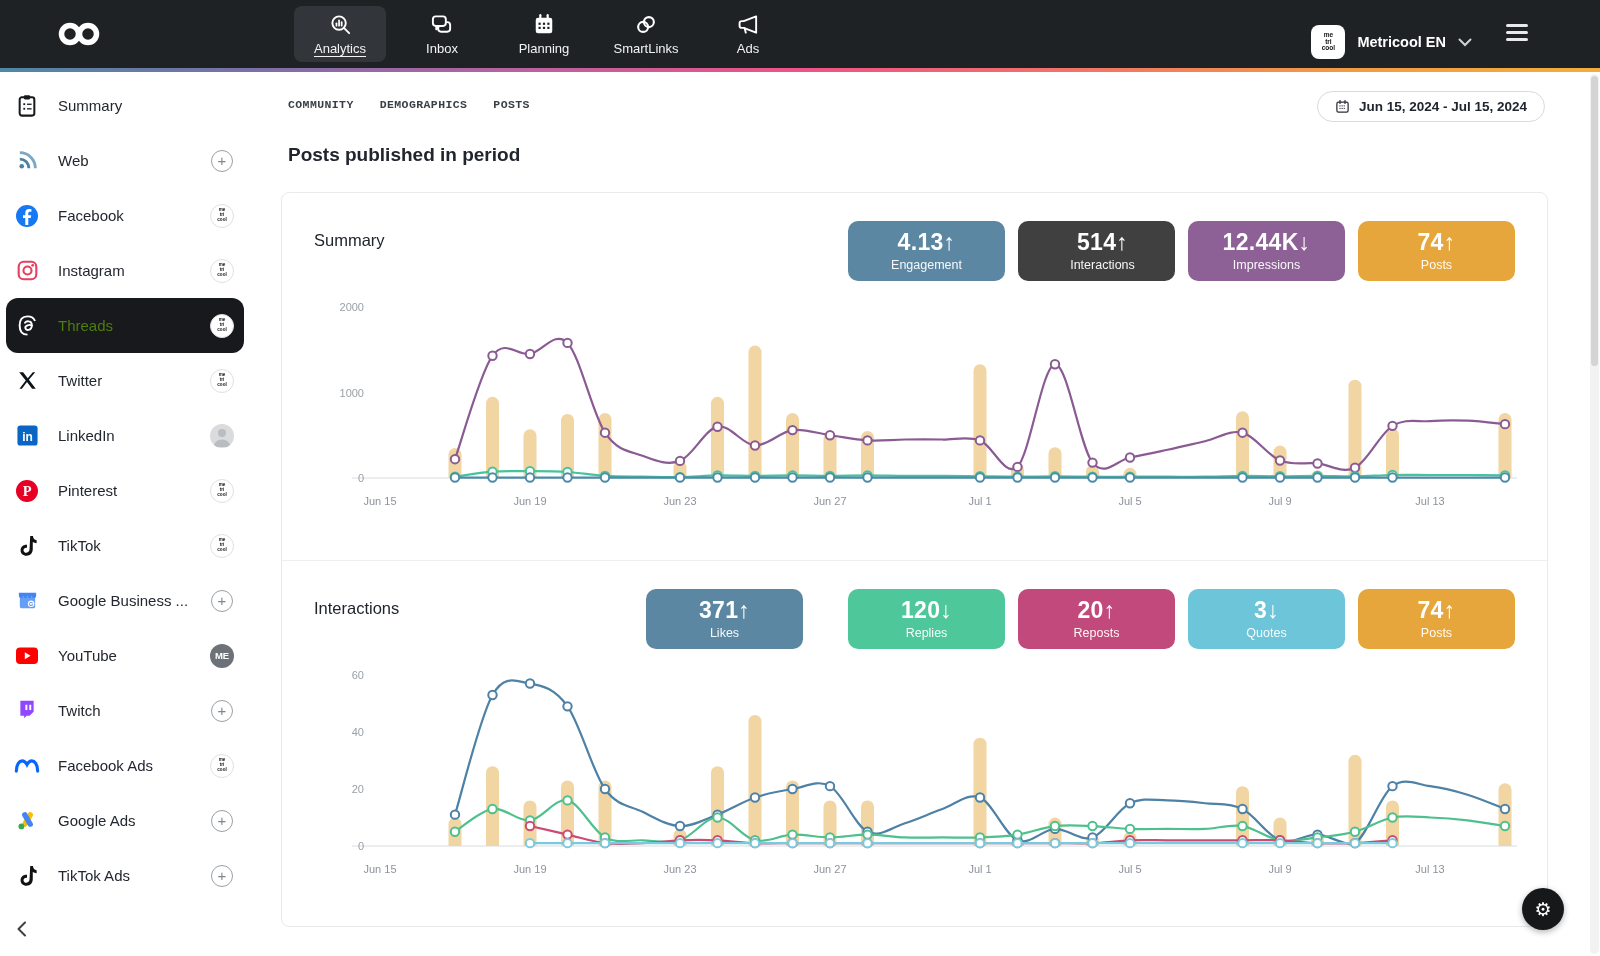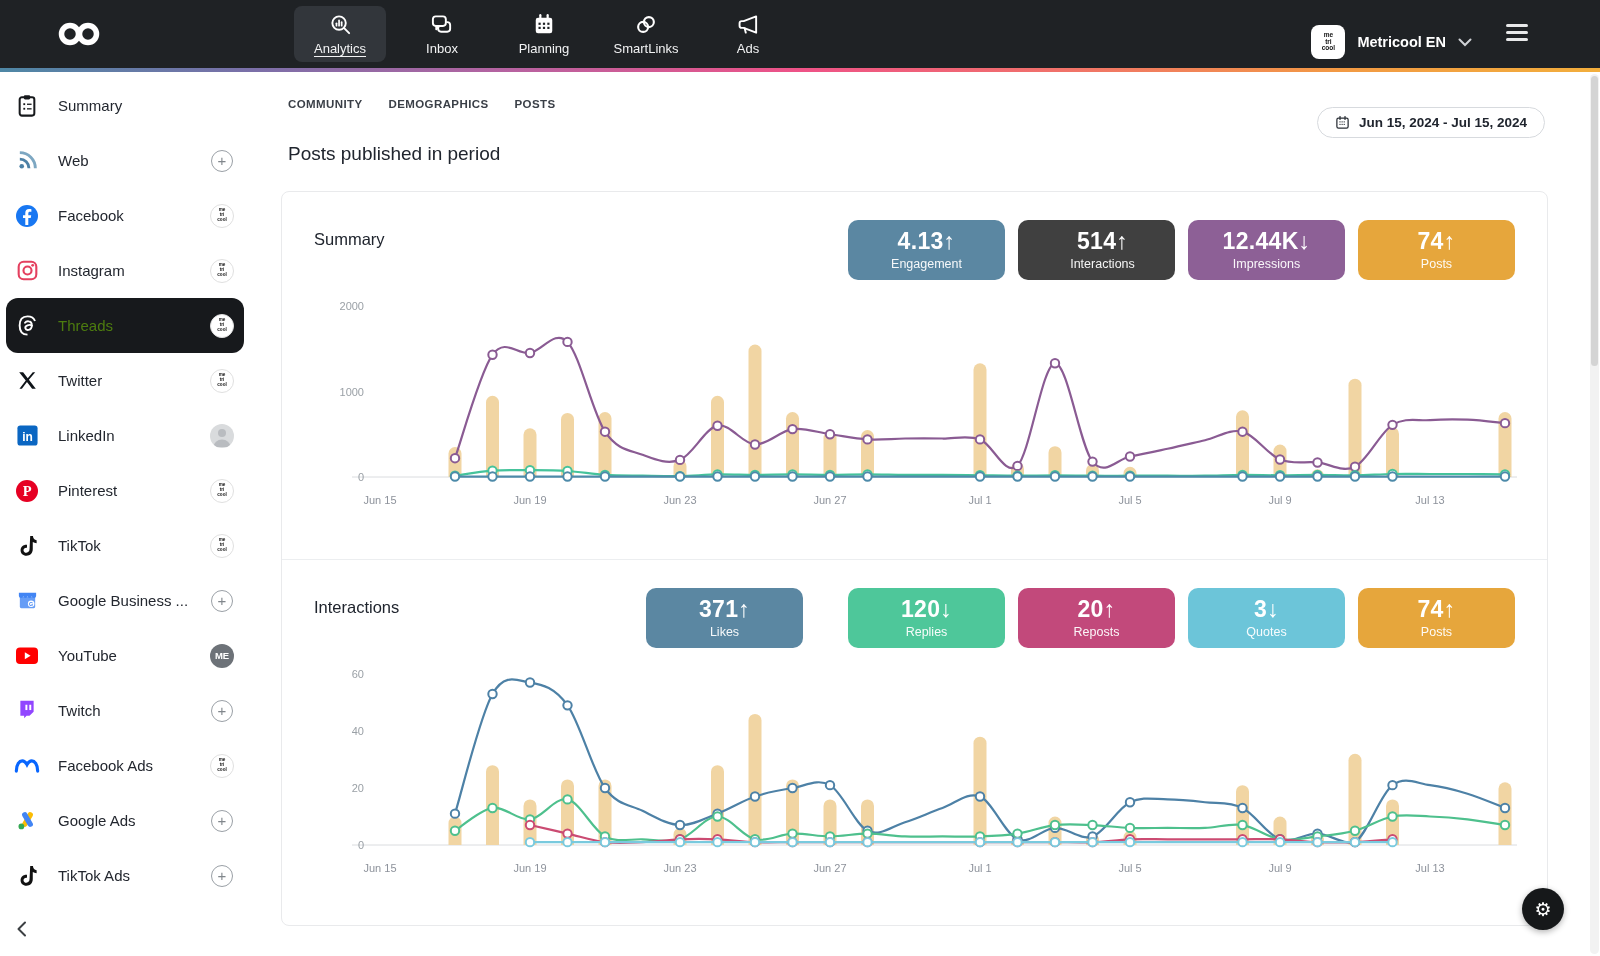--- a/index.html
+++ b/index.html
@@ -36,25 +36,25 @@
              display:flex; align-items:center; justify-content:center; line-height:1; cursor:pointer; }
   .mc-avatar { width:24px; height:24px; border-radius:50%; background:#fff; border:1px solid #e0e0e0; color:#111;
                display:flex; flex-direction:column; align-items:center; justify-content:center; font-size:4.6px; font-weight:bold; line-height:4.8px; }
   .me-avatar { width:24px; height:24px; border-radius:50%; background:#6d7278; color:#fff; font-size:9.5px; font-weight:bold;
                display:flex; align-items:center; justify-content:center; }
   .person-avatar { width:24px; height:24px; border-radius:50%; background:#d9dbdd; overflow:hidden; display:flex; align-items:flex-end; justify-content:center; }
   .collapse { position:absolute; left:14px; bottom:14px; cursor:pointer; }
 
   
   .main { flex:1; position:relative; padding-left:22px; }
-  .tabs { display:flex; gap:26px; margin:26px 0 4px 8px; }
+  .tabs { display:flex; gap:26px; margin:26px 0 4px 8px;font-family:Liberation Mono, monospace; }
   .tab { font-size:11.5px; font-weight:700; letter-spacing:.4px; color:#3a3f47; cursor:pointer; }
   .date-pill { position:absolute; top:19px; right:55px; height:31px; border:1px solid #d7dade; border-radius:17px;
-               background:#fff; display:flex; align-items:center; gap:9px; padding:0 17px; font-size:13.5px; font-weight:600; color:#20252e; cursor:pointer;margin-top:16px; }
-  .page-title { margin:33px 0 0 8px; font-size:19px; font-weight:400; color:#20252e; }
+               background:#fff; display:flex; align-items:center; gap:9px; padding:0 17px; font-size:13.5px; font-weight:600; color:#20252e; cursor:pointer; }
+  .page-title { margin:33px 0 0 8px; font-size:19px; font-weight:700; color:#20252e; }
   .card { width:1267px; margin:26px 0 0 1px; border:1px solid #e9eaec; border-radius:8px; background:#fff; height:735px; overflow:hidden; }
   .section { height:367px; padding:28px 32px 0; }
   .section + .section { border-top:1px solid #eceef0; }
   .section-head { display:flex; justify-content:space-between; align-items:flex-start; }
   .section-title { font-size:16.5px; font-weight:500; color:#20252e; padding-top:10px; }
   .stats { display:flex; gap:13px; }
   .stat { width:157px; height:60px; border-radius:10px; color:#fff; display:flex; flex-direction:column;
           align-items:center; justify-content:center; cursor:pointer; }
   .stat-value { font-size:23px; font-weight:600; letter-spacing:.3px; line-height:1; }
   .stat-label { font-size:12.5px; opacity:.95; margin-top:4px; }

